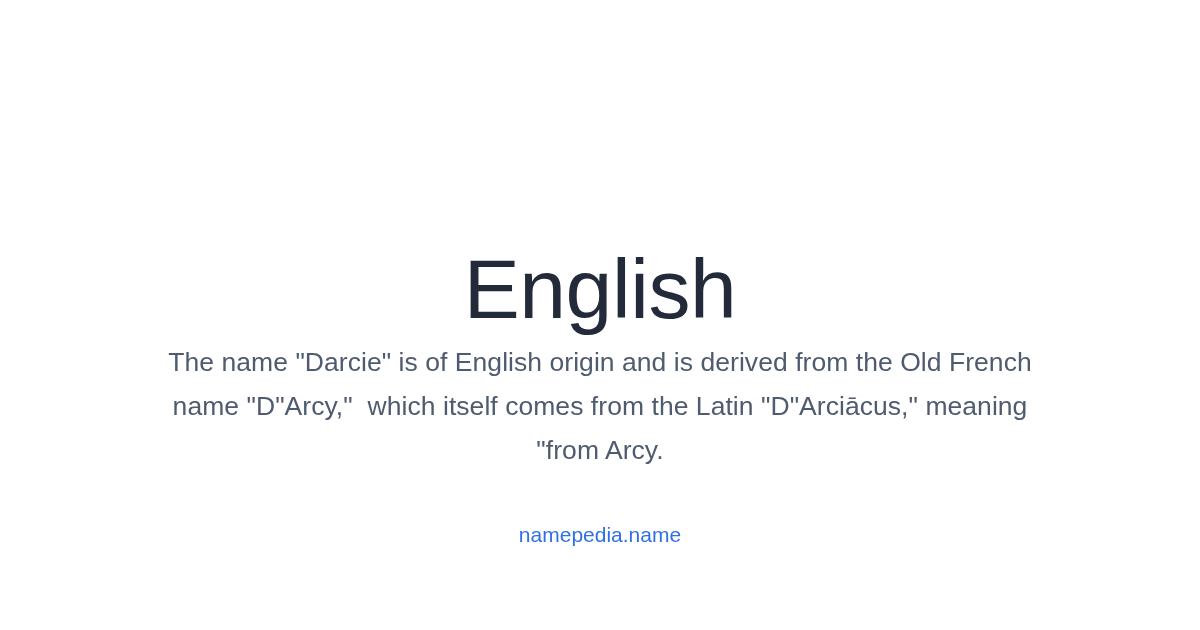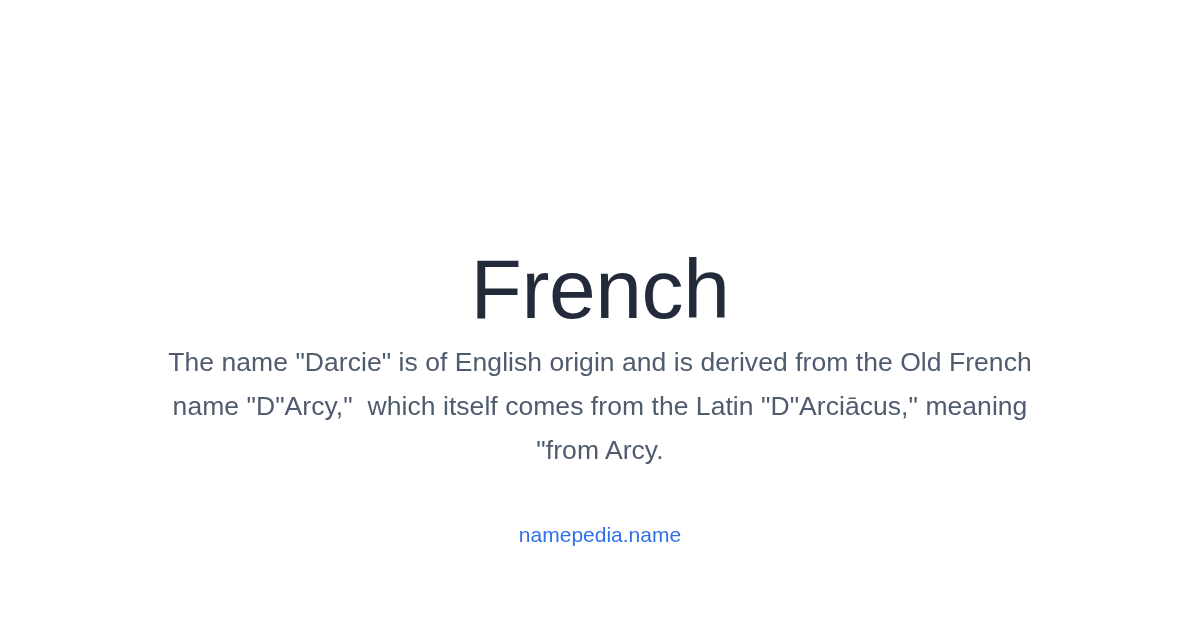--- a/index.html
+++ b/index.html
@@ -68,19 +68,19 @@
     line-height: 28px;
     color: #2f6fe8;
     text-decoration: none;
   }
 </style>
 </head>
 <body>
 
 <div class="card">
 
-  <h1 class="name-title">French</h1>
+  <h1 class="name-title">English</h1>
 
   <p class="description">The name "Darcie" is of English origin and is derived from the Old French name "D"Arcy,"  which itself comes from the Latin "D"Arciācus," meaning "from Arcy.</p>
 
   <a class="site-link" href="#">namepedia.name</a>
 
 </div>
 
 </body></html>

